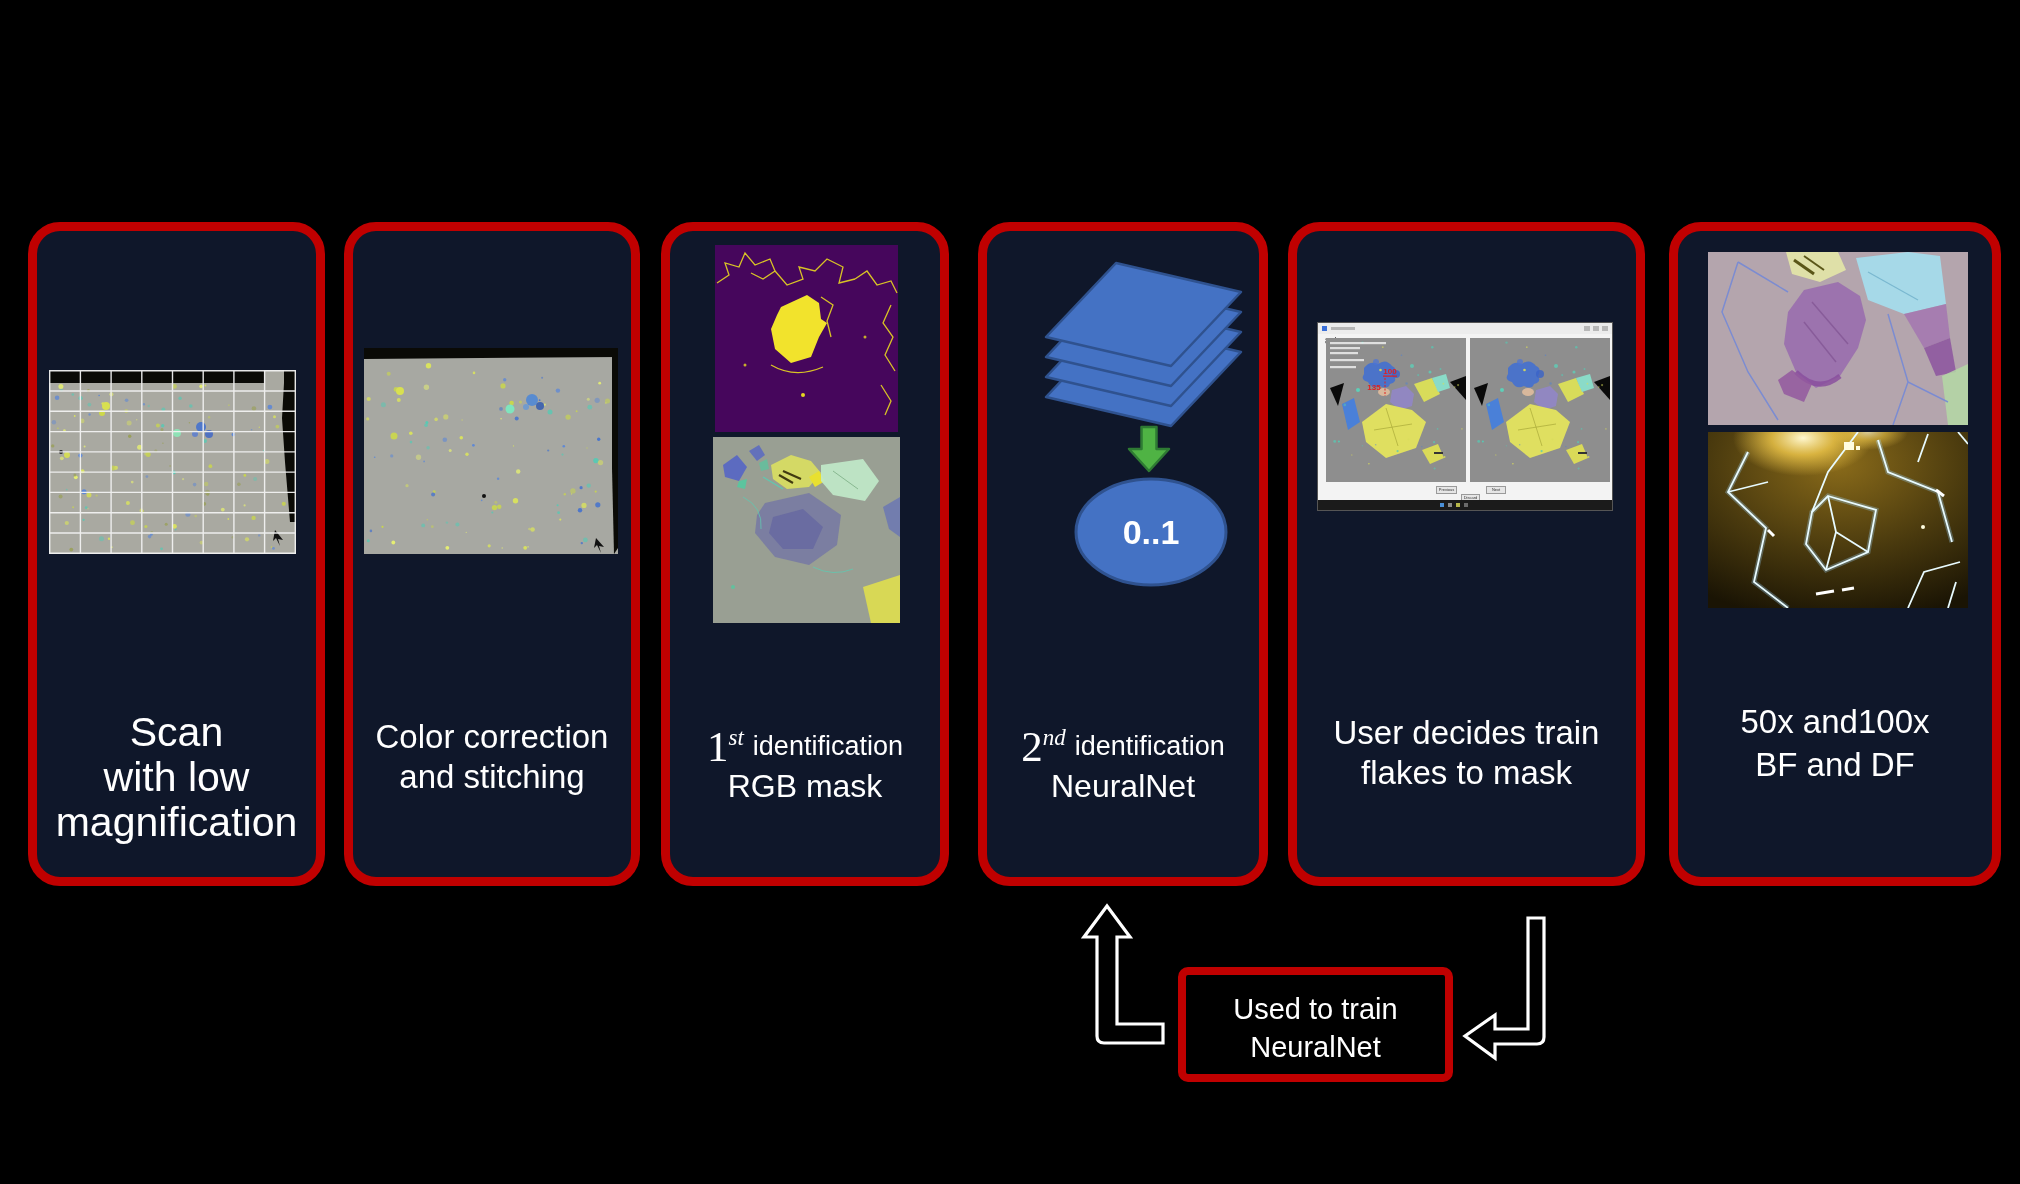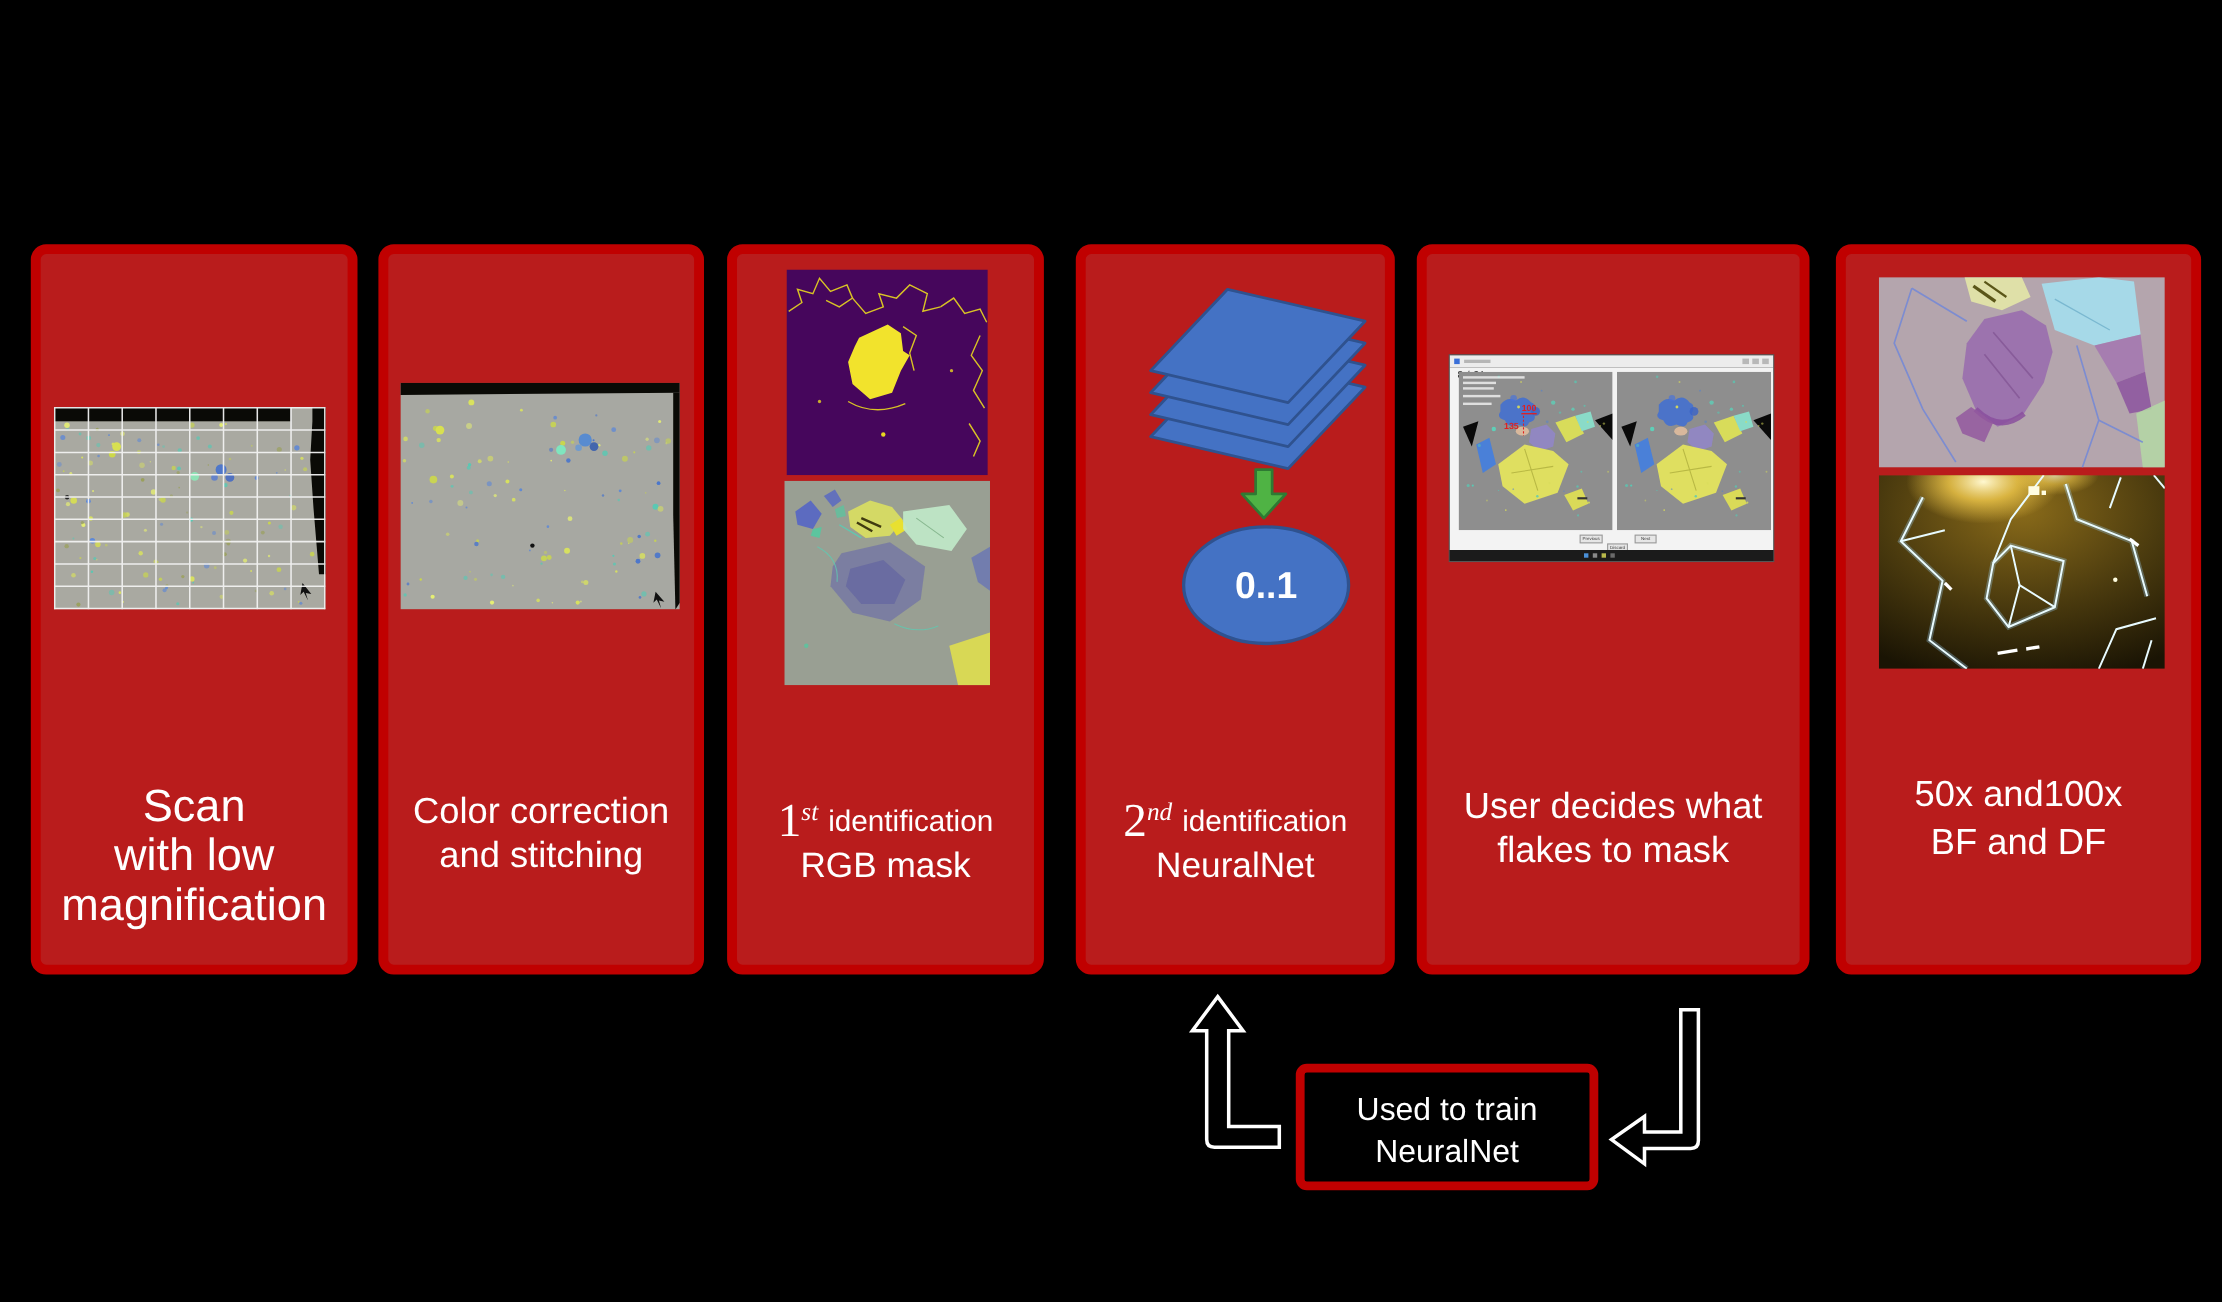--- a/index.html
+++ b/index.html
@@ -1,21 +1,21 @@
 <!DOCTYPE html>
 <html><head>
 <meta charset="utf-8">
 <style>
   html,body{margin:0;padding:0;background:#000;}
   body{position:relative;width:2020px;height:1184px;overflow:hidden;
        font-family:"Liberation Sans",sans-serif;color:#fff;}
 
   
   .card{position:absolute;top:222px;height:664px;box-sizing:border-box;
-        border:9px solid #c00000;border-radius:14px;background:#b91c1c;}
+        border:9px solid #c00000;border-radius:32px;background:#0f172a;}
   #card1{left:28px;width:297px}
   #card2{left:344px;width:296px}
   #card3{left:661px;width:288px}
   #card4{left:978px;width:290px}
   #card5{left:1288px;width:357px}
   #card6{left:1669px;width:332px}
 
   .art{position:absolute;}
   .art svg{display:block;width:100%;height:100%;}
 
@@ -515,21 +515,21 @@
       <div class="gui-btn" id="btn-discard">Discard</div>
     </div>
     <div class="taskbar">
       <div class="tb-dot" style="left:122px;background:#4a90d8"></div>
       <div class="tb-dot" style="left:130px;background:#8a8a8a"></div>
       <div class="tb-dot" style="left:138px;background:#b8b84a"></div>
       <div class="tb-dot" style="left:146px;background:#6a6a6a"></div>
     </div>
   </div>
   <div class="caption">
-    <div>User decides what</div>
+    <div>User decides train</div>
     <div>flakes to mask</div>
   </div>
 </div>
 
 <div class="card" id="card6">
   <div class="art" style="left:30px;top:21px;width:260px;height:173px;">
     <svg viewBox="0 0 260 173">
       <rect width="260" height="173" fill="#b3a7ae"></rect>
       <rect width="260" height="173" fill="#c09cb0" opacity=".12"></rect>
       <polygon points="78,0 130,0 138,18 112,30 84,22" fill="#dfe0a8"></polygon>

